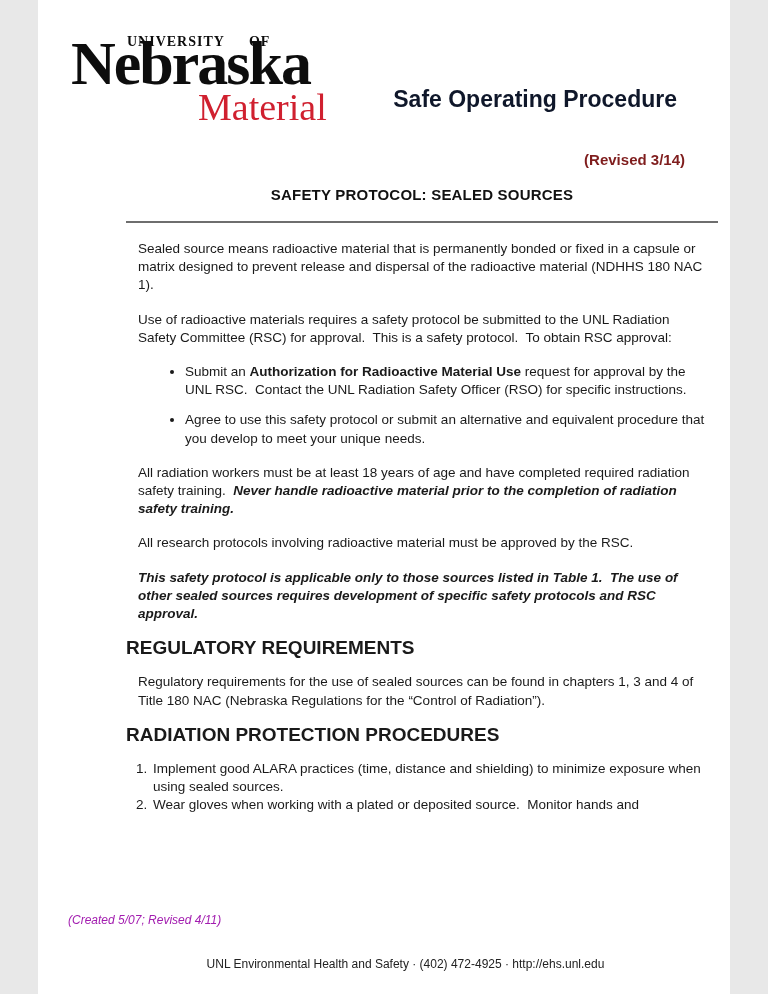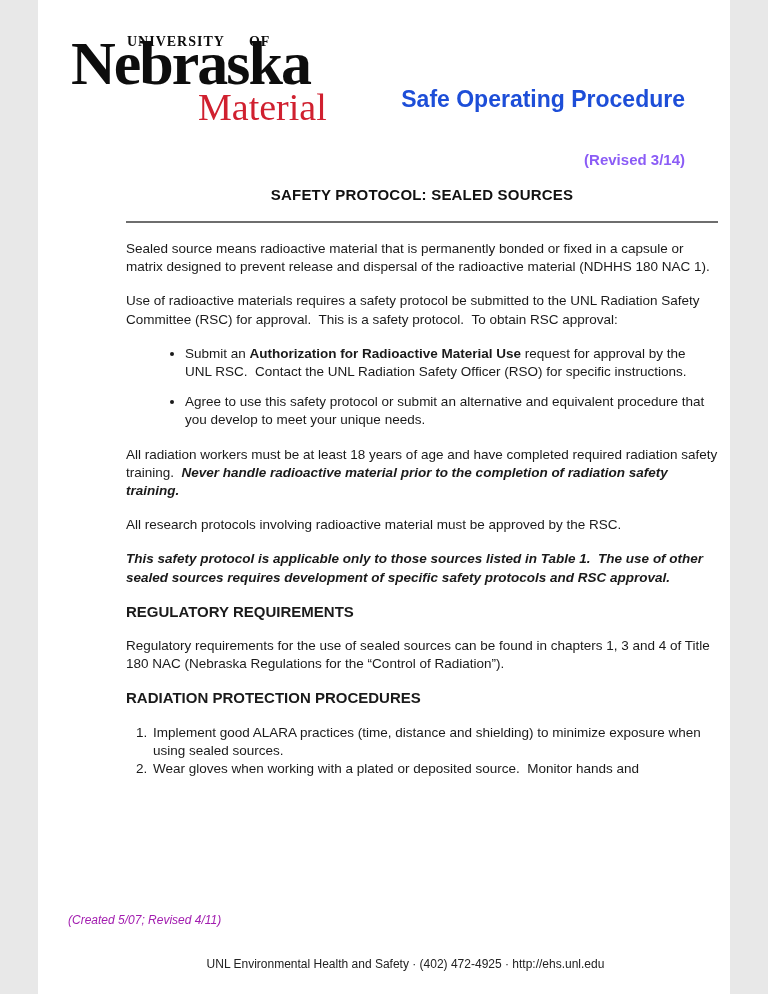--- a/index.html
+++ b/index.html
@@ -20,34 +20,34 @@
     font-family:"Liberation Serif",serif;font-weight:700;
     font-size:14px;line-height:1;letter-spacing:1px;word-spacing:20px;color:#0d0d0d;
     white-space:nowrap;
   }
   .logo-lincoln{
     position:absolute;left:127px;top:60px;z-index:2;
     font-family:"Liberation Serif",serif;font-weight:400;
     font-size:38px;line-height:1;color:#d0202f;
   }
   
-  .doc-title{position:absolute;right:45px;top:86px;font-size:23px;font-weight:bold;color:#1d4ed8;}
-  .doc-revision{position:absolute;right:45px;top:151px;font-size:15px;font-weight:bold;color:#8b5cf6;}
+  .doc-title{position:absolute;right:53px;top:86px;font-size:23px;font-weight:bold;color:#0f172a;}
+  .doc-revision{position:absolute;right:45px;top:151px;font-size:15px;font-weight:bold;color:#7f1d1d;}
   .section-heading{
     position:absolute;left:88px;top:186px;width:592px;text-align:center;
     font-size:15px;font-weight:bold;letter-spacing:0.2px;color:#111;
   }
   .rule{position:absolute;left:88px;top:221px;width:592px;height:2px;background:#6e6e6e;}
   
   .content{
     position:absolute;left:88px;top:240px;width:596px;
     font-size:13.5px;line-height:18.2px;
   }
-  .content p{margin:0 0 16px;white-space:pre-wrap;}
-  .content h3{margin:0 0 16px;font-size:15px;font-weight:bold;line-height:18.2px;}
+  .content p{margin:0 12px 16px;white-space:pre-wrap;}
+  .content h3{margin:0 0 16px;font-size:19px;font-weight:bold;line-height:18.2px;}
   .b{font-weight:bold;}
   .bi{font-weight:bold;font-style:italic;}
   ul.bullets{margin:0 0 16px;padding-left:47px;}
   ul.bullets li{white-space:pre-wrap;margin:12px;}
   ol.steps{margin:0;padding-left:25px;}
   ol.steps li{white-space:pre-wrap;margin:0;padding-left:2px;}
   
   .footer-created{position:absolute;left:30px;top:913px;font-size:12px;font-style:italic;color:#a21caf;}
   .footer-contact{position:absolute;left:0;top:930px;width:735px;text-align:center;font-size:12px;color:#222;margin-top:27px;}
 </style>

